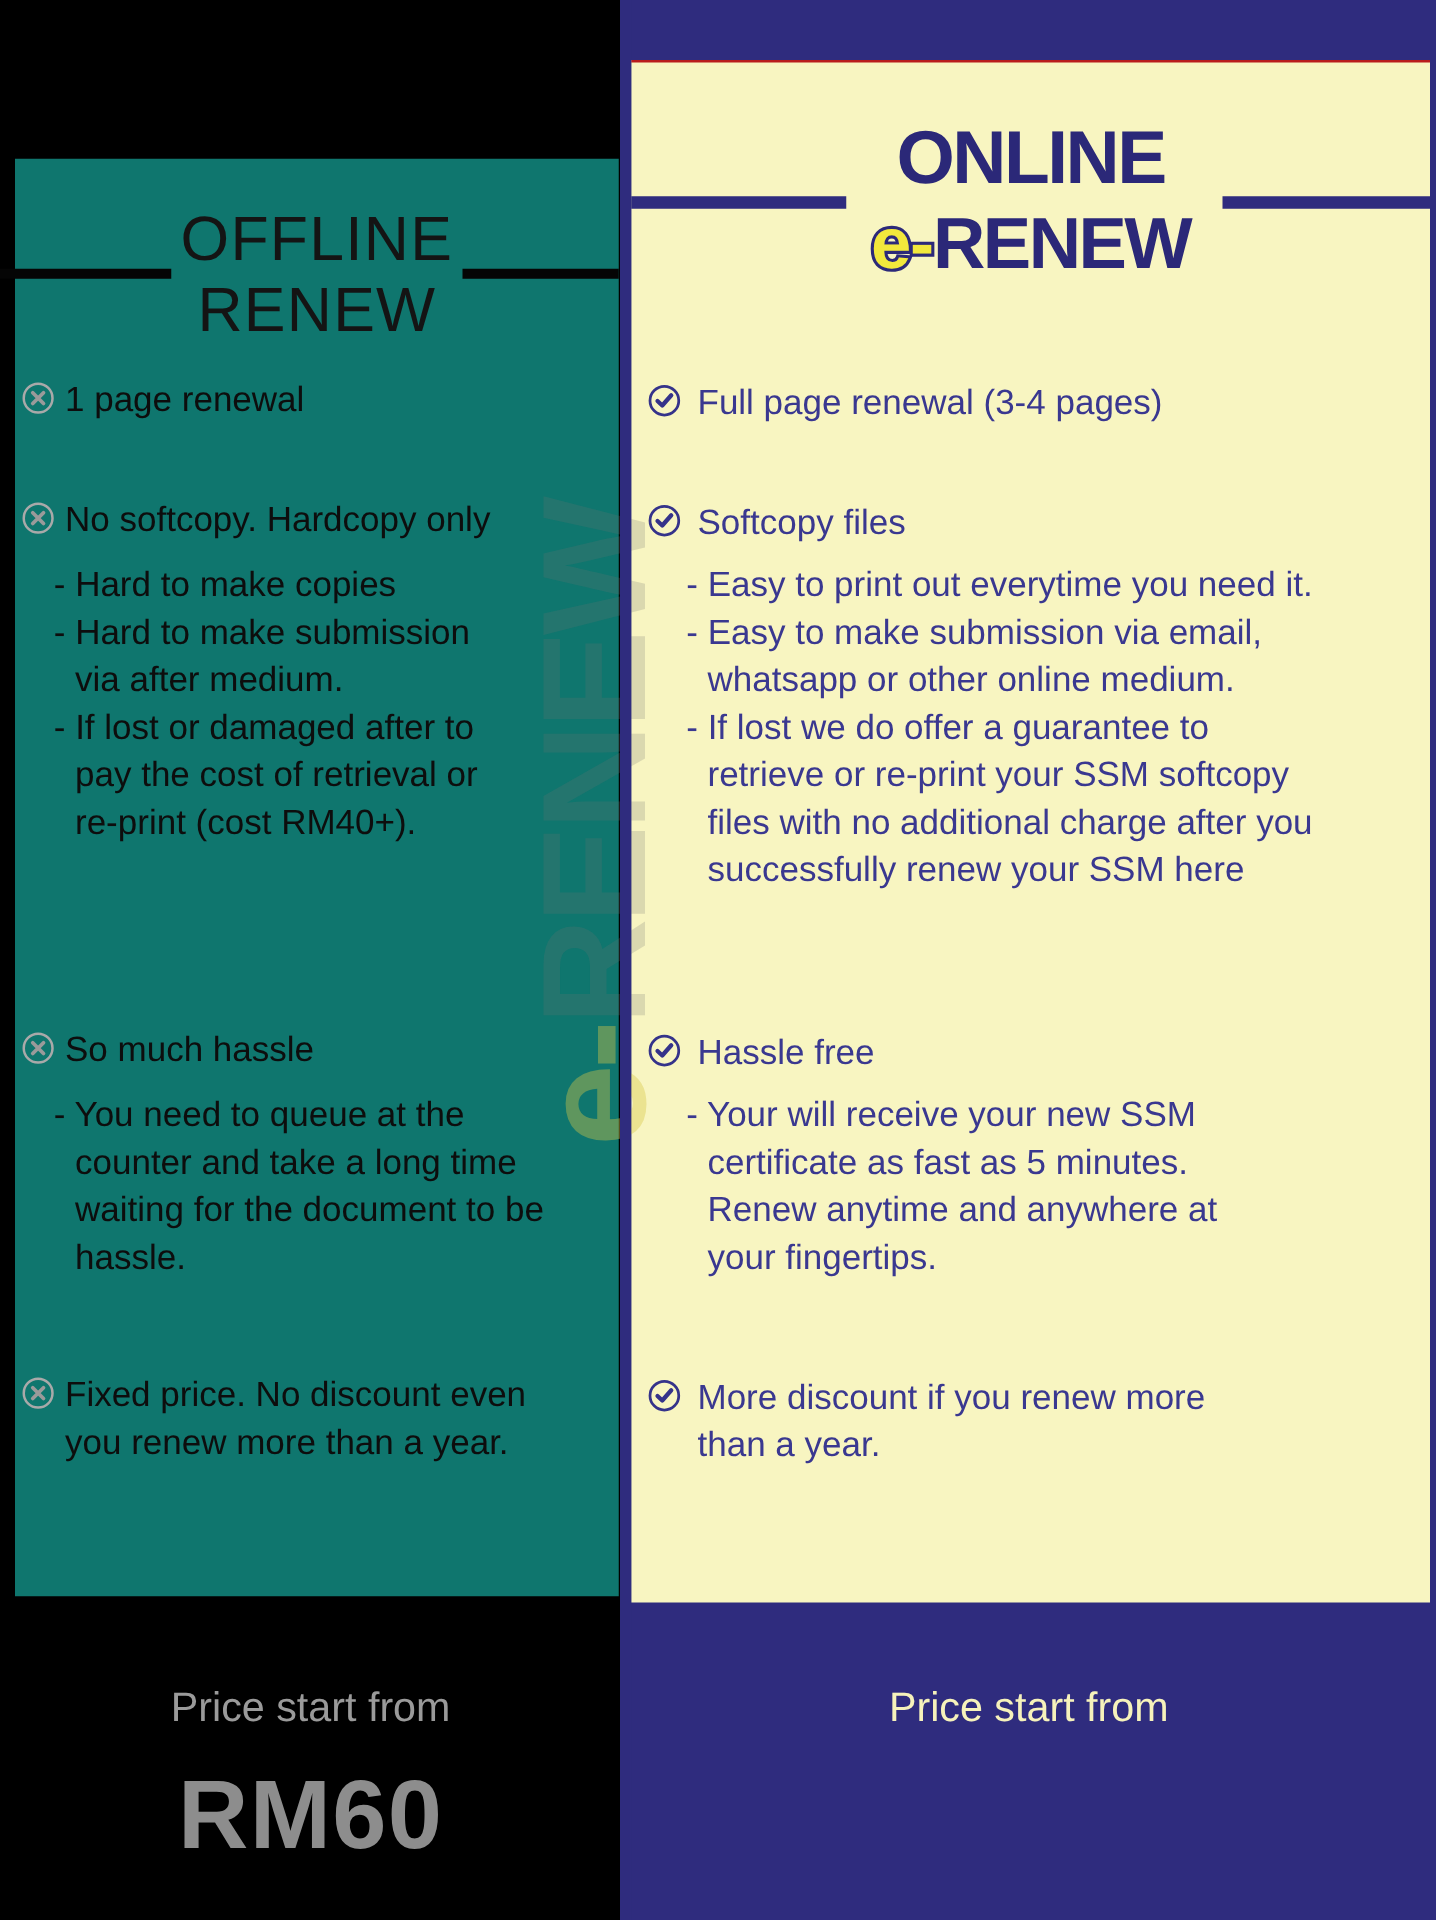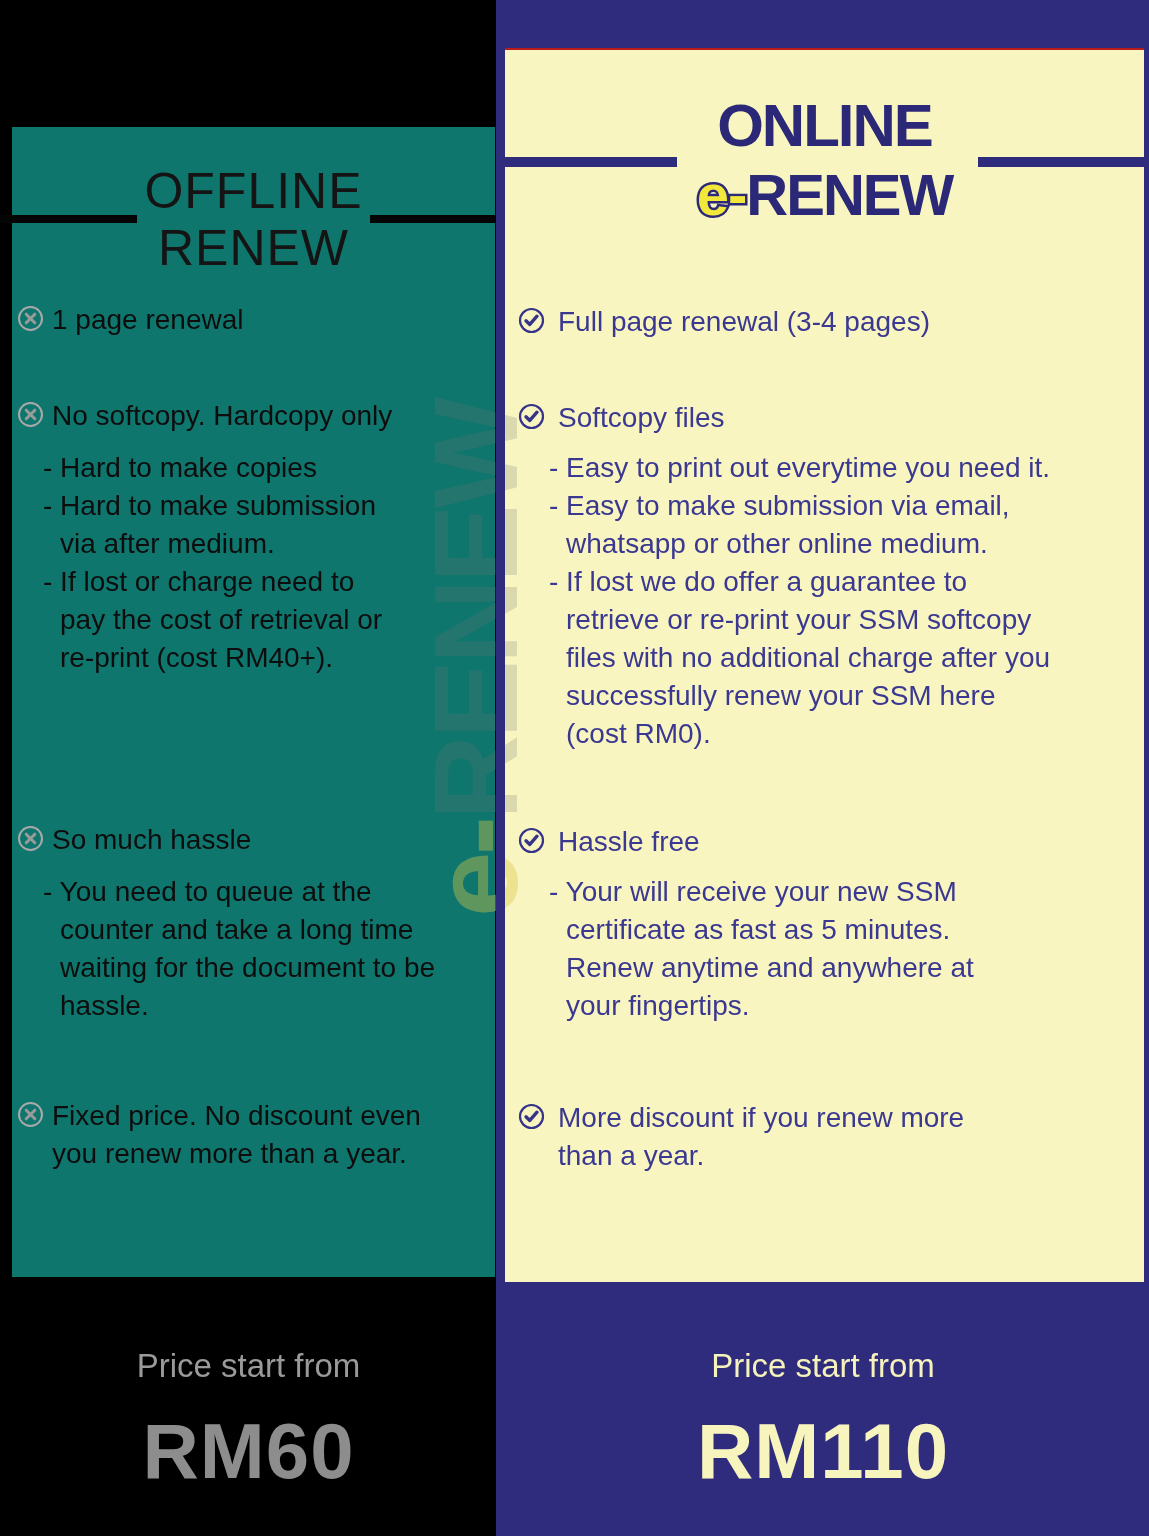--- a/index.html
+++ b/index.html
@@ -115,21 +115,21 @@
             </svg>
         </span>
         <div class="head-lines">
             <div>No softcopy. Hardcopy only</div>
           </div>
       </div>
       <div class="subs">
         <div class="sub">- Hard to make copies</div>
         <div class="sub">- Hard to make submission</div>
         <div class="sub cont">via after medium.</div>
-        <div class="sub">- If lost or charge need to</div>
+        <div class="sub">- If lost or damaged after to</div>
         <div class="sub cont">pay the cost of retrieval or</div>
         <div class="sub cont">re-print (cost RM40+).</div>
       </div>
     </div>
 
     <div class="item item-3">
       <div class="head">
         <span class="bullet-icon">
           <svg viewBox="0 0 27 27" width="27" height="27">
               <circle cx="13.5" cy="13.5" r="11.5" fill="none" stroke="#a9a9a9" stroke-width="2"></circle>
@@ -197,21 +197,20 @@
           </div>
       </div>
       <div class="subs">
         <div class="sub">- Easy to print out everytime you need it.</div>
         <div class="sub">- Easy to make submission via email,</div>
         <div class="sub cont">whatsapp or other online medium.</div>
         <div class="sub">- If lost we do offer a guarantee to</div>
         <div class="sub cont">retrieve or re-print your SSM softcopy</div>
         <div class="sub cont">files with no additional charge after you</div>
         <div class="sub cont">successfully renew your SSM here</div>
-        <div class="sub cont">(cost RM0).</div>
       </div>
     </div>
 
     <div class="item item-3">
       <div class="head">
         <span class="bullet-icon">
           <svg viewBox="0 0 27 27" width="27" height="27">
               <circle cx="13.5" cy="13.5" r="11.5" fill="none" stroke="#35338a" stroke-width="2.2"></circle>
               <path d="M8 13.8 L11.8 17.4 L19 9.2" stroke="#35338a" stroke-width="3.4" stroke-linecap="round" stroke-linejoin="round" fill="none"></path>
             </svg>
@@ -252,16 +251,15 @@
   <div class="rule rule-black seg2"></div>
   <div class="rule rule-navy seg1"></div>
   <div class="rule rule-navy seg2"></div>
 
   <div class="price price-left">
     <div class="price-label">Price start from</div>
     <div class="price-value">RM60</div>
   </div>
   <div class="price price-right">
     <div class="price-label">Price start from</div>
-    <div class="price-value">RM110</div>
   </div>
 
 </div>
 
 </body></html>

